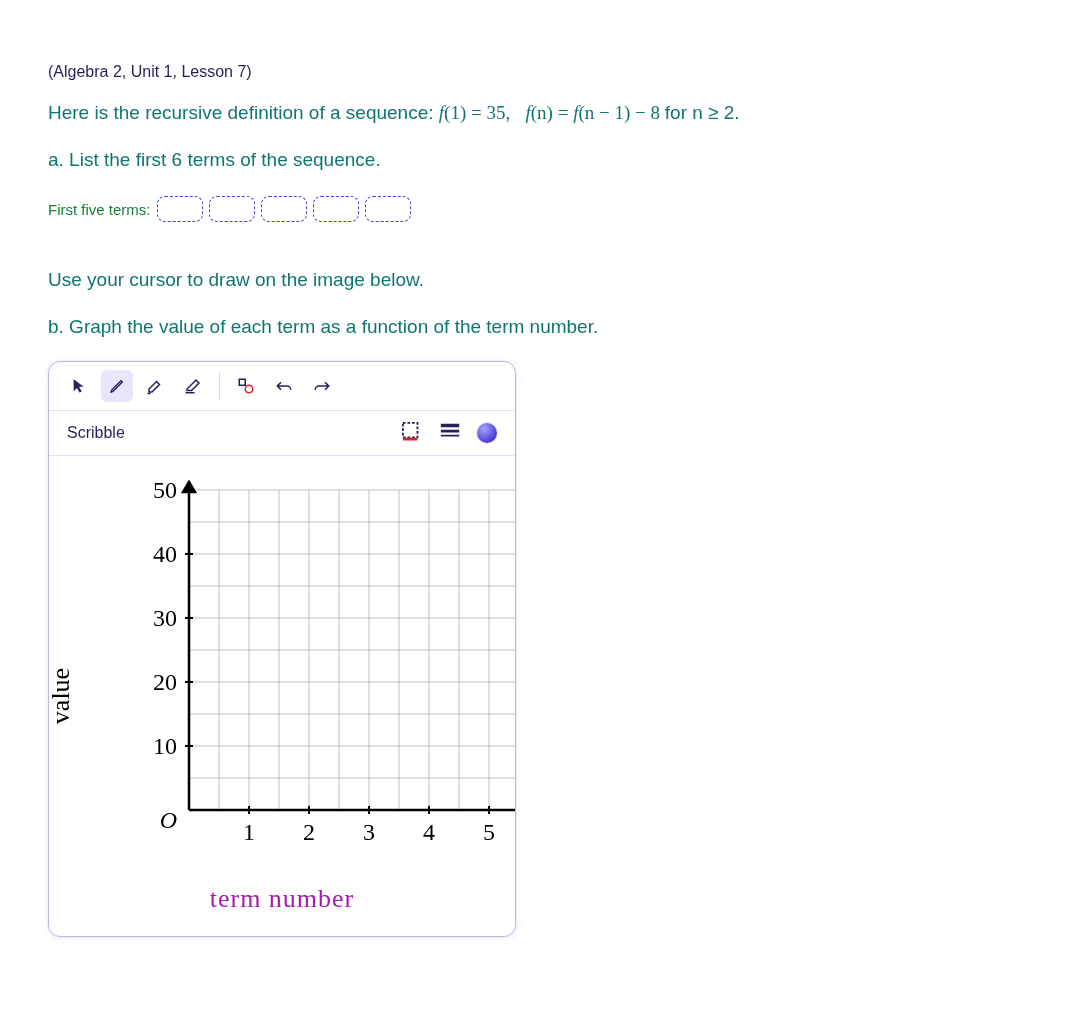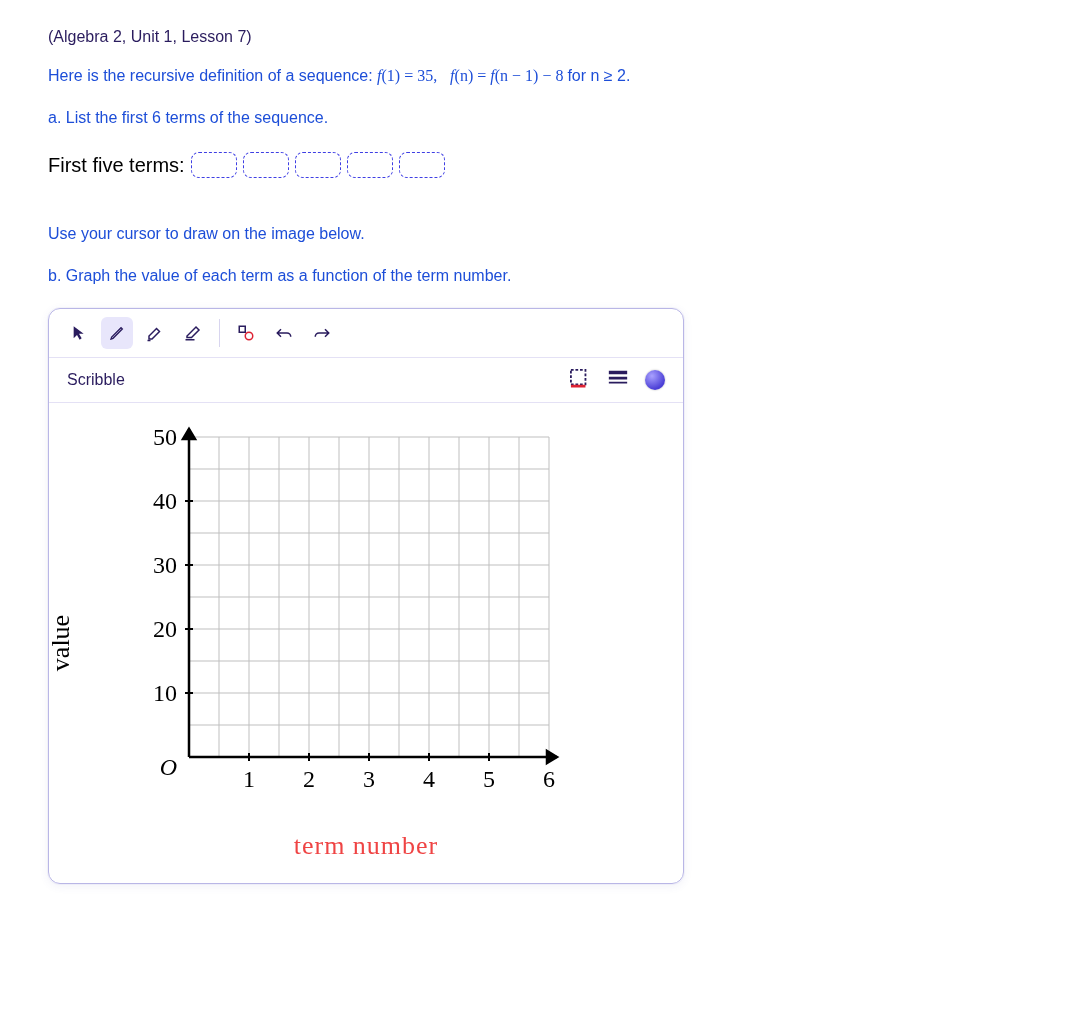--- a/index.html
+++ b/index.html
@@ -4,63 +4,63 @@
 <style>
   * { box-sizing: border-box; }
   body {
     margin: 0;
     padding: 0;
     font-family: "Segoe UI", Arial, sans-serif;
     background: #fff;
     color: #23165a;
   }
   .page {
-    padding: 28px 48px;
+    padding: 63px 48px;
     max-width: 1082px;
   }
   .ref {
     font-size: 16px;
     color: #2a1c5e;
     margin-bottom: 18px;
   }
   .prompt-line {
-    font-size: 16px;
-    color: #1d4ed8;
+    font-size: 19px;
+    color: #0f766e;
     margin-bottom: 18px;
     line-height: 1.5;
   }
   .math {
     font-family: "Cambria Math", "Times New Roman", serif;
     font-style: italic;
   }
   .math .paren { font-style: normal; }
   .first-terms-row {
     display: flex;
     align-items: center;
     gap: 6px;
     margin: 22px 0 44px 0;
   }
   .first-terms-label {
-    font-size: 20px;
-    color: #000000;
+    font-size: 15px;
+    color: #15803d;
   }
   .term-box {
     display: inline-block;
     width: 46px;
     height: 26px;
     border: 1.5px dashed #3f3fe4;
     border-radius: 8px;
     background: #fff;
     outline: none;
     text-align: center;
     font-size: 14px;
     color: #2a1c5e;
   }
   .scribble-panel {
-    width: 636px;
+    width: 468px;
     border: 1px solid #b9b6e6;
     border-radius: 12px;
     box-shadow: 0 0 0 1px rgba(100,100,200,0.05), 0 2px 10px rgba(80,80,160,0.08);
     overflow: hidden;
     margin-top: 20px;
   }
   .toolbar-row {
     display: flex;
     align-items: center;
     padding: 8px 14px;
@@ -117,21 +117,21 @@
     transform: translate(-50%, -50%) rotate(-90deg);
     transform-origin: center;
     font-family: "Times New Roman", serif;
     font-size: 26px;
     color: #000;
   }
   .x-axis-label {
     text-align: center;
     font-family: "Times New Roman", serif;
     font-size: 26px;
-    color: #ef4444;
+    color: #a21caf;
     letter-spacing: 1px;
     margin-top: -6px;
   }
   .tick-label {
     font-family: "Times New Roman", serif;
     font-size: 24px;
     fill: #000;
   }
   .origin-label {
     font-family: "Times New Roman", serif;

